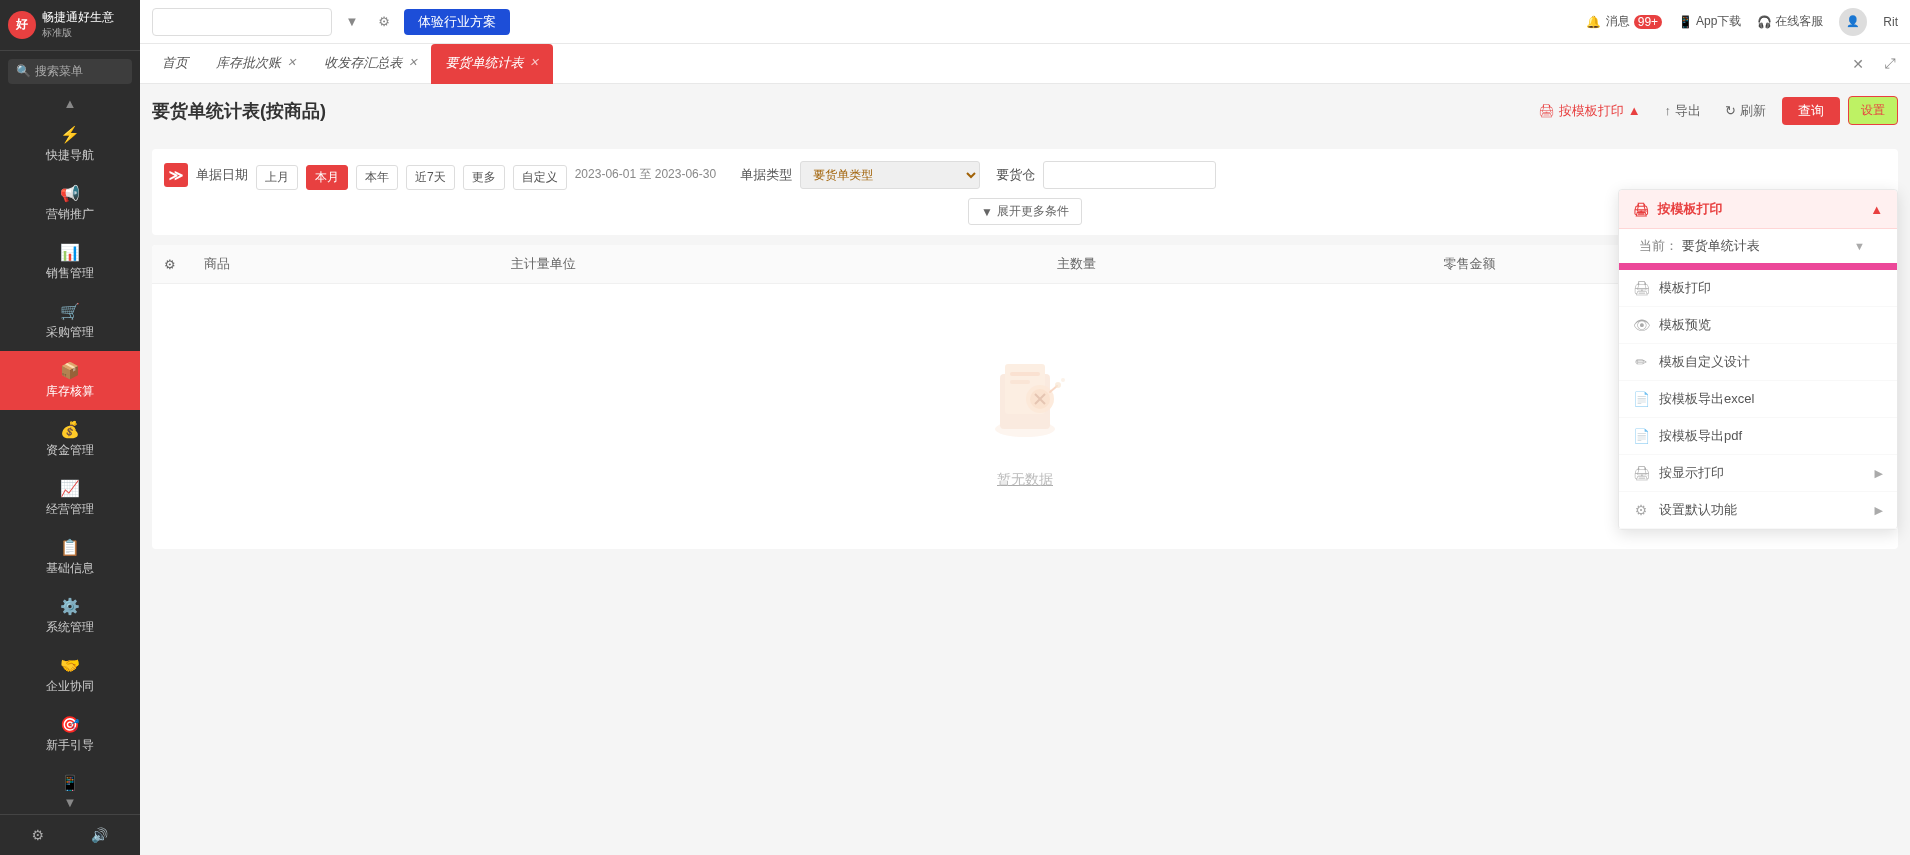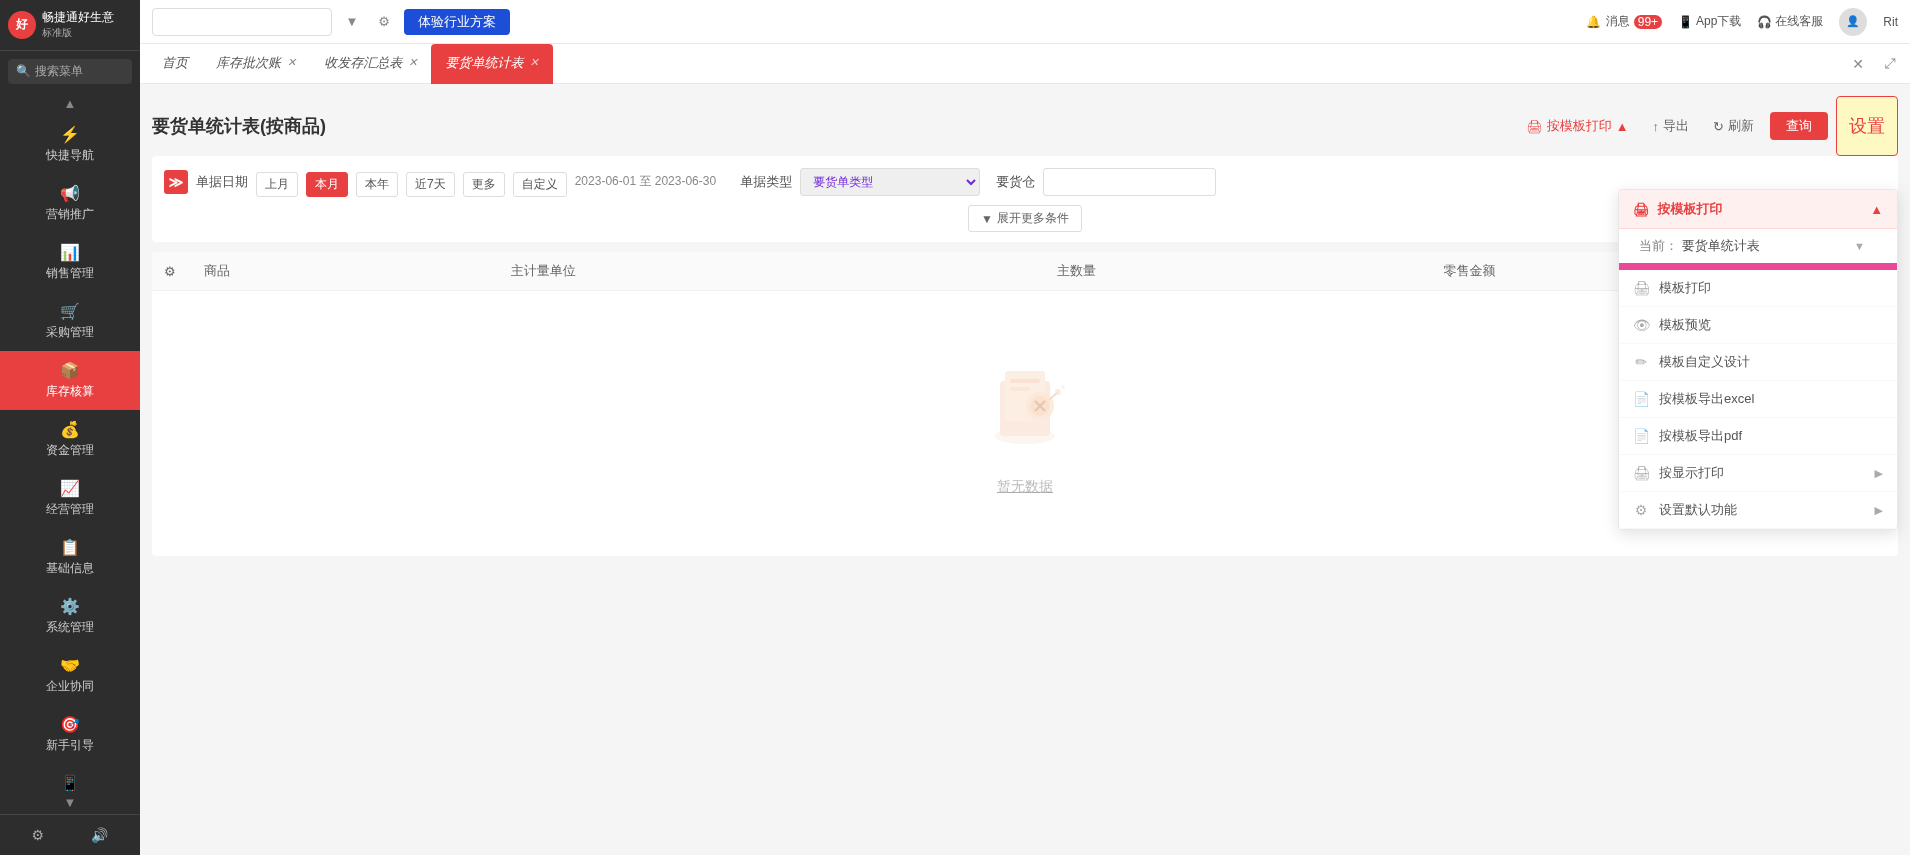--- a/index.html
+++ b/index.html
@@ -234,21 +234,21 @@
       overflow: auto;
       background: #f5f5f5;
       padding: 12px;
       position: relative;
     }
 
     
     .page-header {
       display: flex;
       align-items: center;
-      margin-bottom: 0;
+      margin-bottom: 24px;
     }
     .page-title {
       font-size: 18px;
       font-weight: bold;
       color: #333;
     }
     .page-actions {
       margin-left: auto;
       display: flex;
       align-items: center;
@@ -270,27 +270,27 @@
     .action-btn-primary {
       background: #e84040;
       color: white;
       border: none;
       border-radius: 4px;
       padding: 5px 16px;
       cursor: pointer;
       font-size: 13px;
     }
     .action-btn-settings {
-      background: #fef9c3;
+      background: #bef264;
       color: #e84040;
       border: 1px solid #e84040;
       border-radius: 4px;
-      padding: 17px 12px;
-      cursor: pointer;
-      font-size: 18px;
+      padding: 5px 12px;
+      cursor: pointer;
+      font-size: 12px;
     }
 
     
     .filter-bar {
       background: white;
       border-radius: 4px;
       padding: 10px 12px;
       margin-bottom: 10px;
     }
     .filter-row {
@@ -328,21 +328,21 @@
       color: white;
       border-color: #e84040;
     }
     .date-range { color: #888; font-size: 12px; }
     .filter-select {
       height: 28px;
       border: 1px solid #ddd;
       border-radius: 3px;
       padding: 0 8px;
       font-size: 12px;
-      color: #6d28d9;
+      color: #a16207;
       min-width: 180px;
     }
     .filter-input {
       height: 28px;
       border: 1px solid #ddd;
       border-radius: 3px;
       padding: 0 8px;
       font-size: 12px;
       color: #555;
       min-width: 120px;

